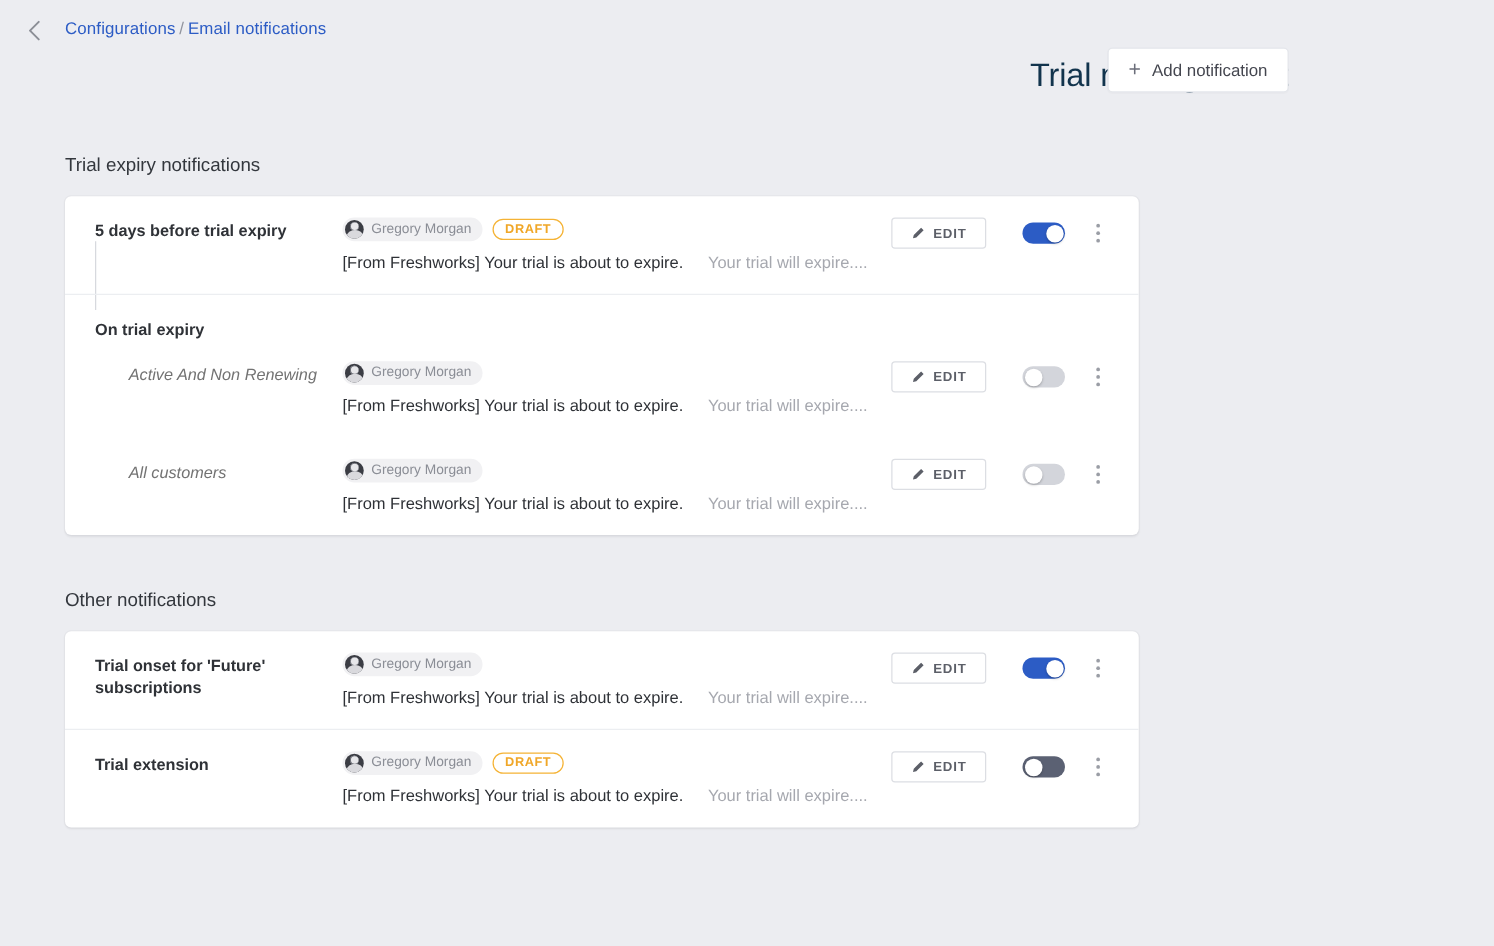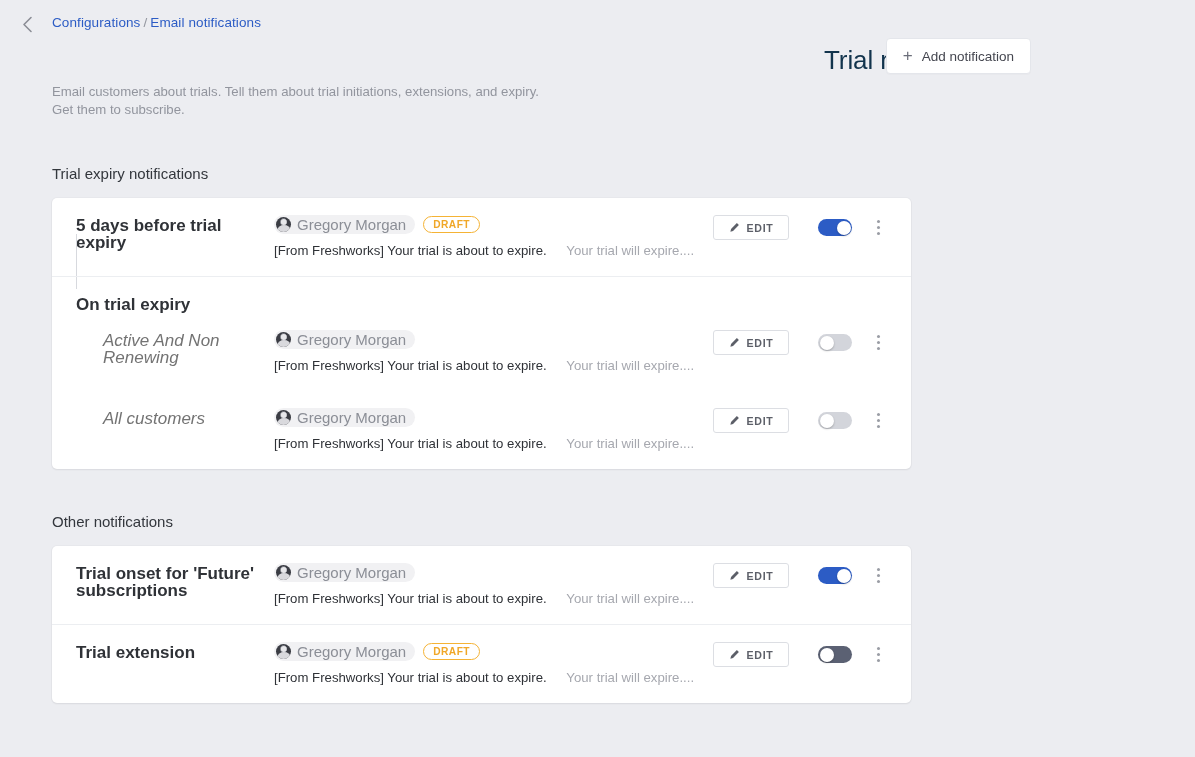--- a/index.html
+++ b/index.html
@@ -106,21 +106,21 @@
     display: flex;
     align-items: flex-start;
     padding: 16px 24px 16px 24px;
     min-height: 58px;
   }
   .row.divider-top { border-top: 1px solid #eceef1; }
 
   .row-label {
     width: 198px;
     flex: 0 0 198px;
-    font-size: 17px;
+    font-size: 13px;
     line-height: 17px;
     font-weight: 700;
     color: #2f3237;
     padding-top: 3px;
   }
   .row-label.sub {
     font-weight: 400;
     font-style: italic;
     color: #737373;
     padding-left: 27px;
@@ -131,21 +131,21 @@
   .meta-line { display: flex; align-items: center; gap: 8px; height: 20px; }
 
   .author-chip {
     display: inline-flex;
     align-items: center;
     gap: 6px;
     height: 19px;
     padding: 0 9px 0 2px;
     background: #f1f1f3;
     border-radius: 10px;
-    font-size: 15px;
+    font-size: 11px;
     color: #8b8e96;
     white-space: nowrap;
   }
   .avatar {
     width: 15px; height: 15px;
     border-radius: 50%;
     background: radial-gradient(circle at 50% 34%, #6d6f77 0 30%, #3b3d44 31% 100%);
     position: relative;
     overflow: hidden;
     flex: 0 0 15px;
@@ -287,24 +287,20 @@
         </svg>
       </span>
     </button>
 
     <div class="breadcrumb">
       <a>Configurations</a><span class="sep">/</span><a>Email notifications</a>
     </div>
 
     <h1 class="page-title">Trial management</h1>
 
-    <div class="page-sub">
-      <div>Email customers about trials. Tell them about trial initiations, extensions, and expiry.</div>
-      <div>Get them to subscribe.</div>
-    </div>
 
     <button class="add-btn">
       <span class="plus">+</span>
       <span>Add notification</span>
     </button>
   </div>
 
   <div id="sections-root">
       <div class="section sec-trial">
         <div class="section-title">Trial expiry notifications</div>

